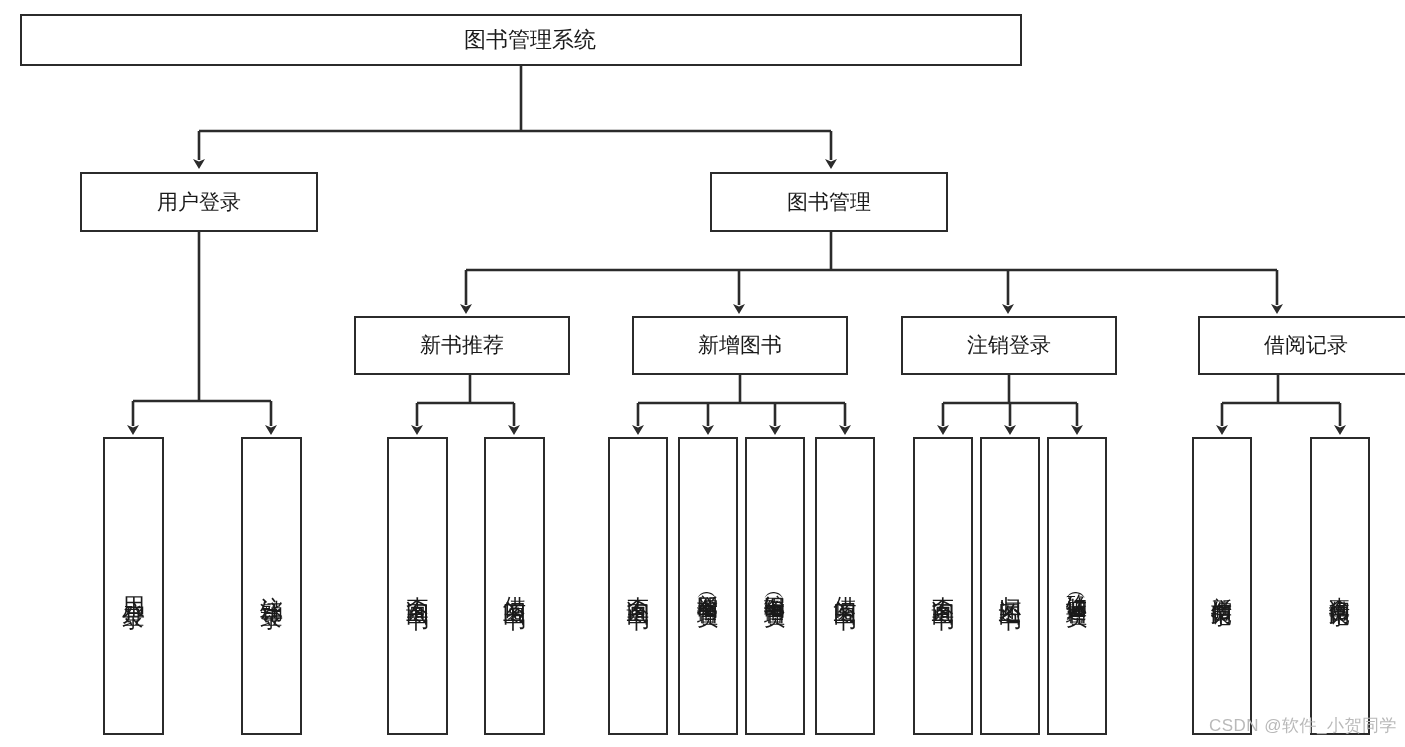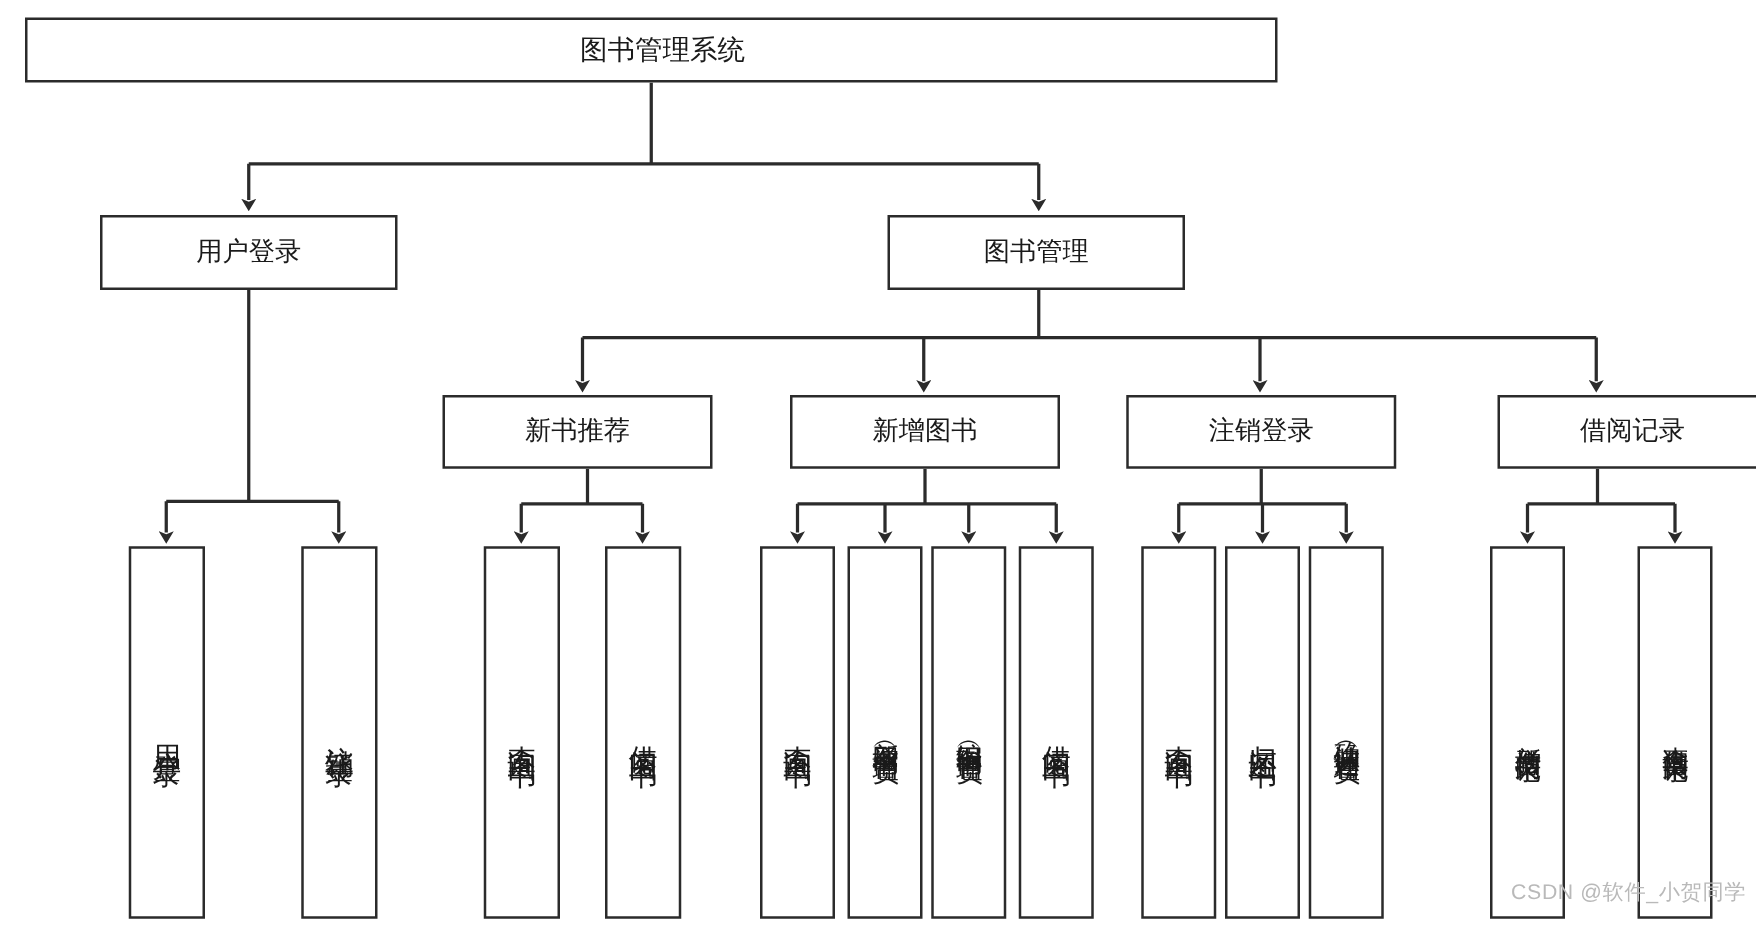--- a/index.html
+++ b/index.html
@@ -61,21 +61,21 @@
     line-height: 1;
     white-space: nowrap;
   }
   .node.vert.narrow .label {
     font-size: 21px;
     letter-spacing: 2px;
   }
   #watermark {
     position: absolute;
     right: 8px;
-    bottom: 22px;
+    bottom: 10px;
     font-size: 17px;
     color: #b9b9b9;
     letter-spacing: 0.5px;
     z-index: 5;
     white-space: nowrap;
     user-select: none;
   }
 </style>
 </head>
 <body>

